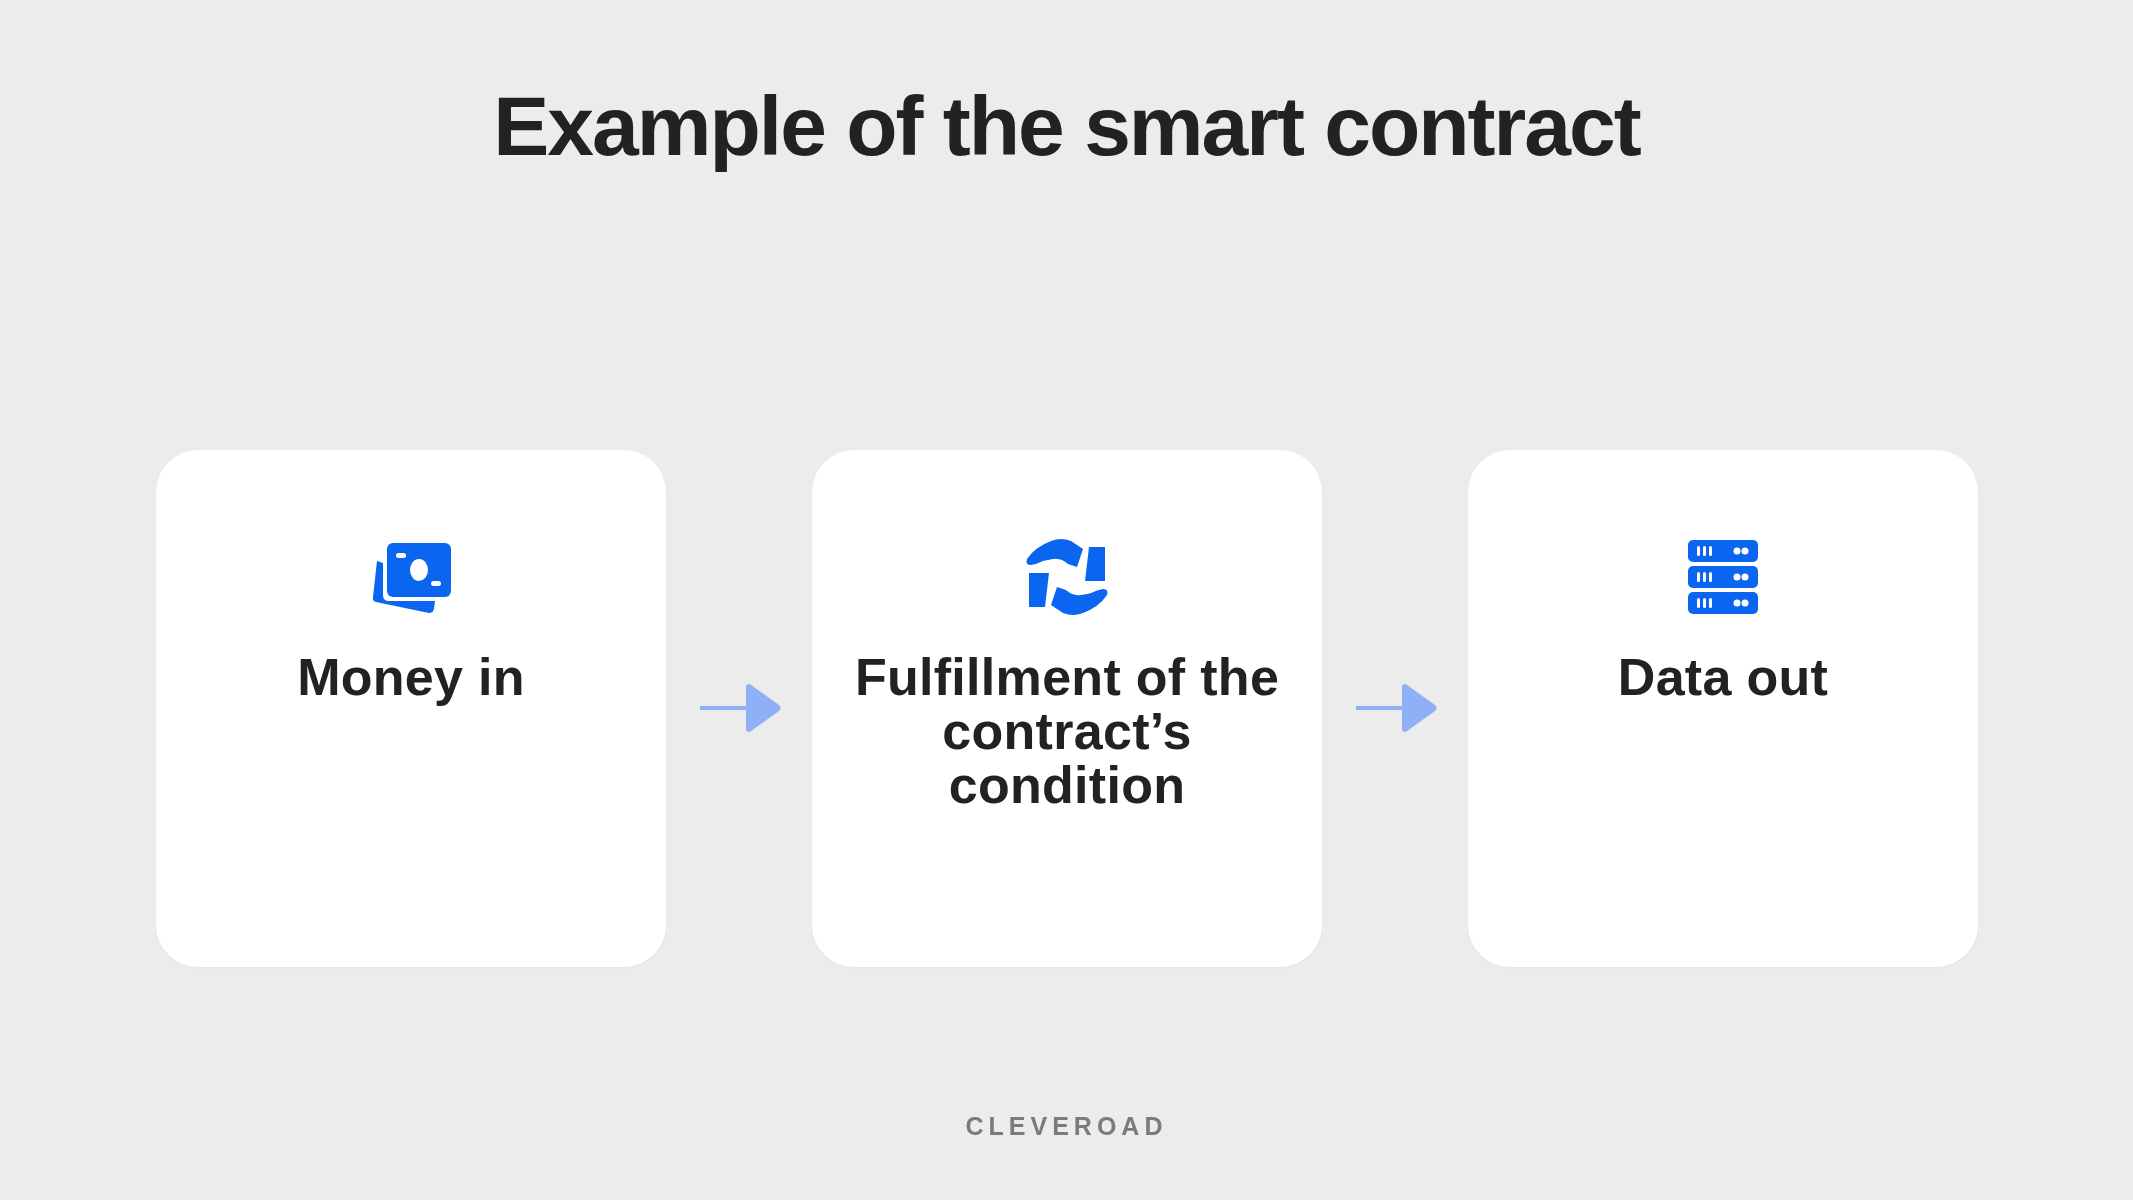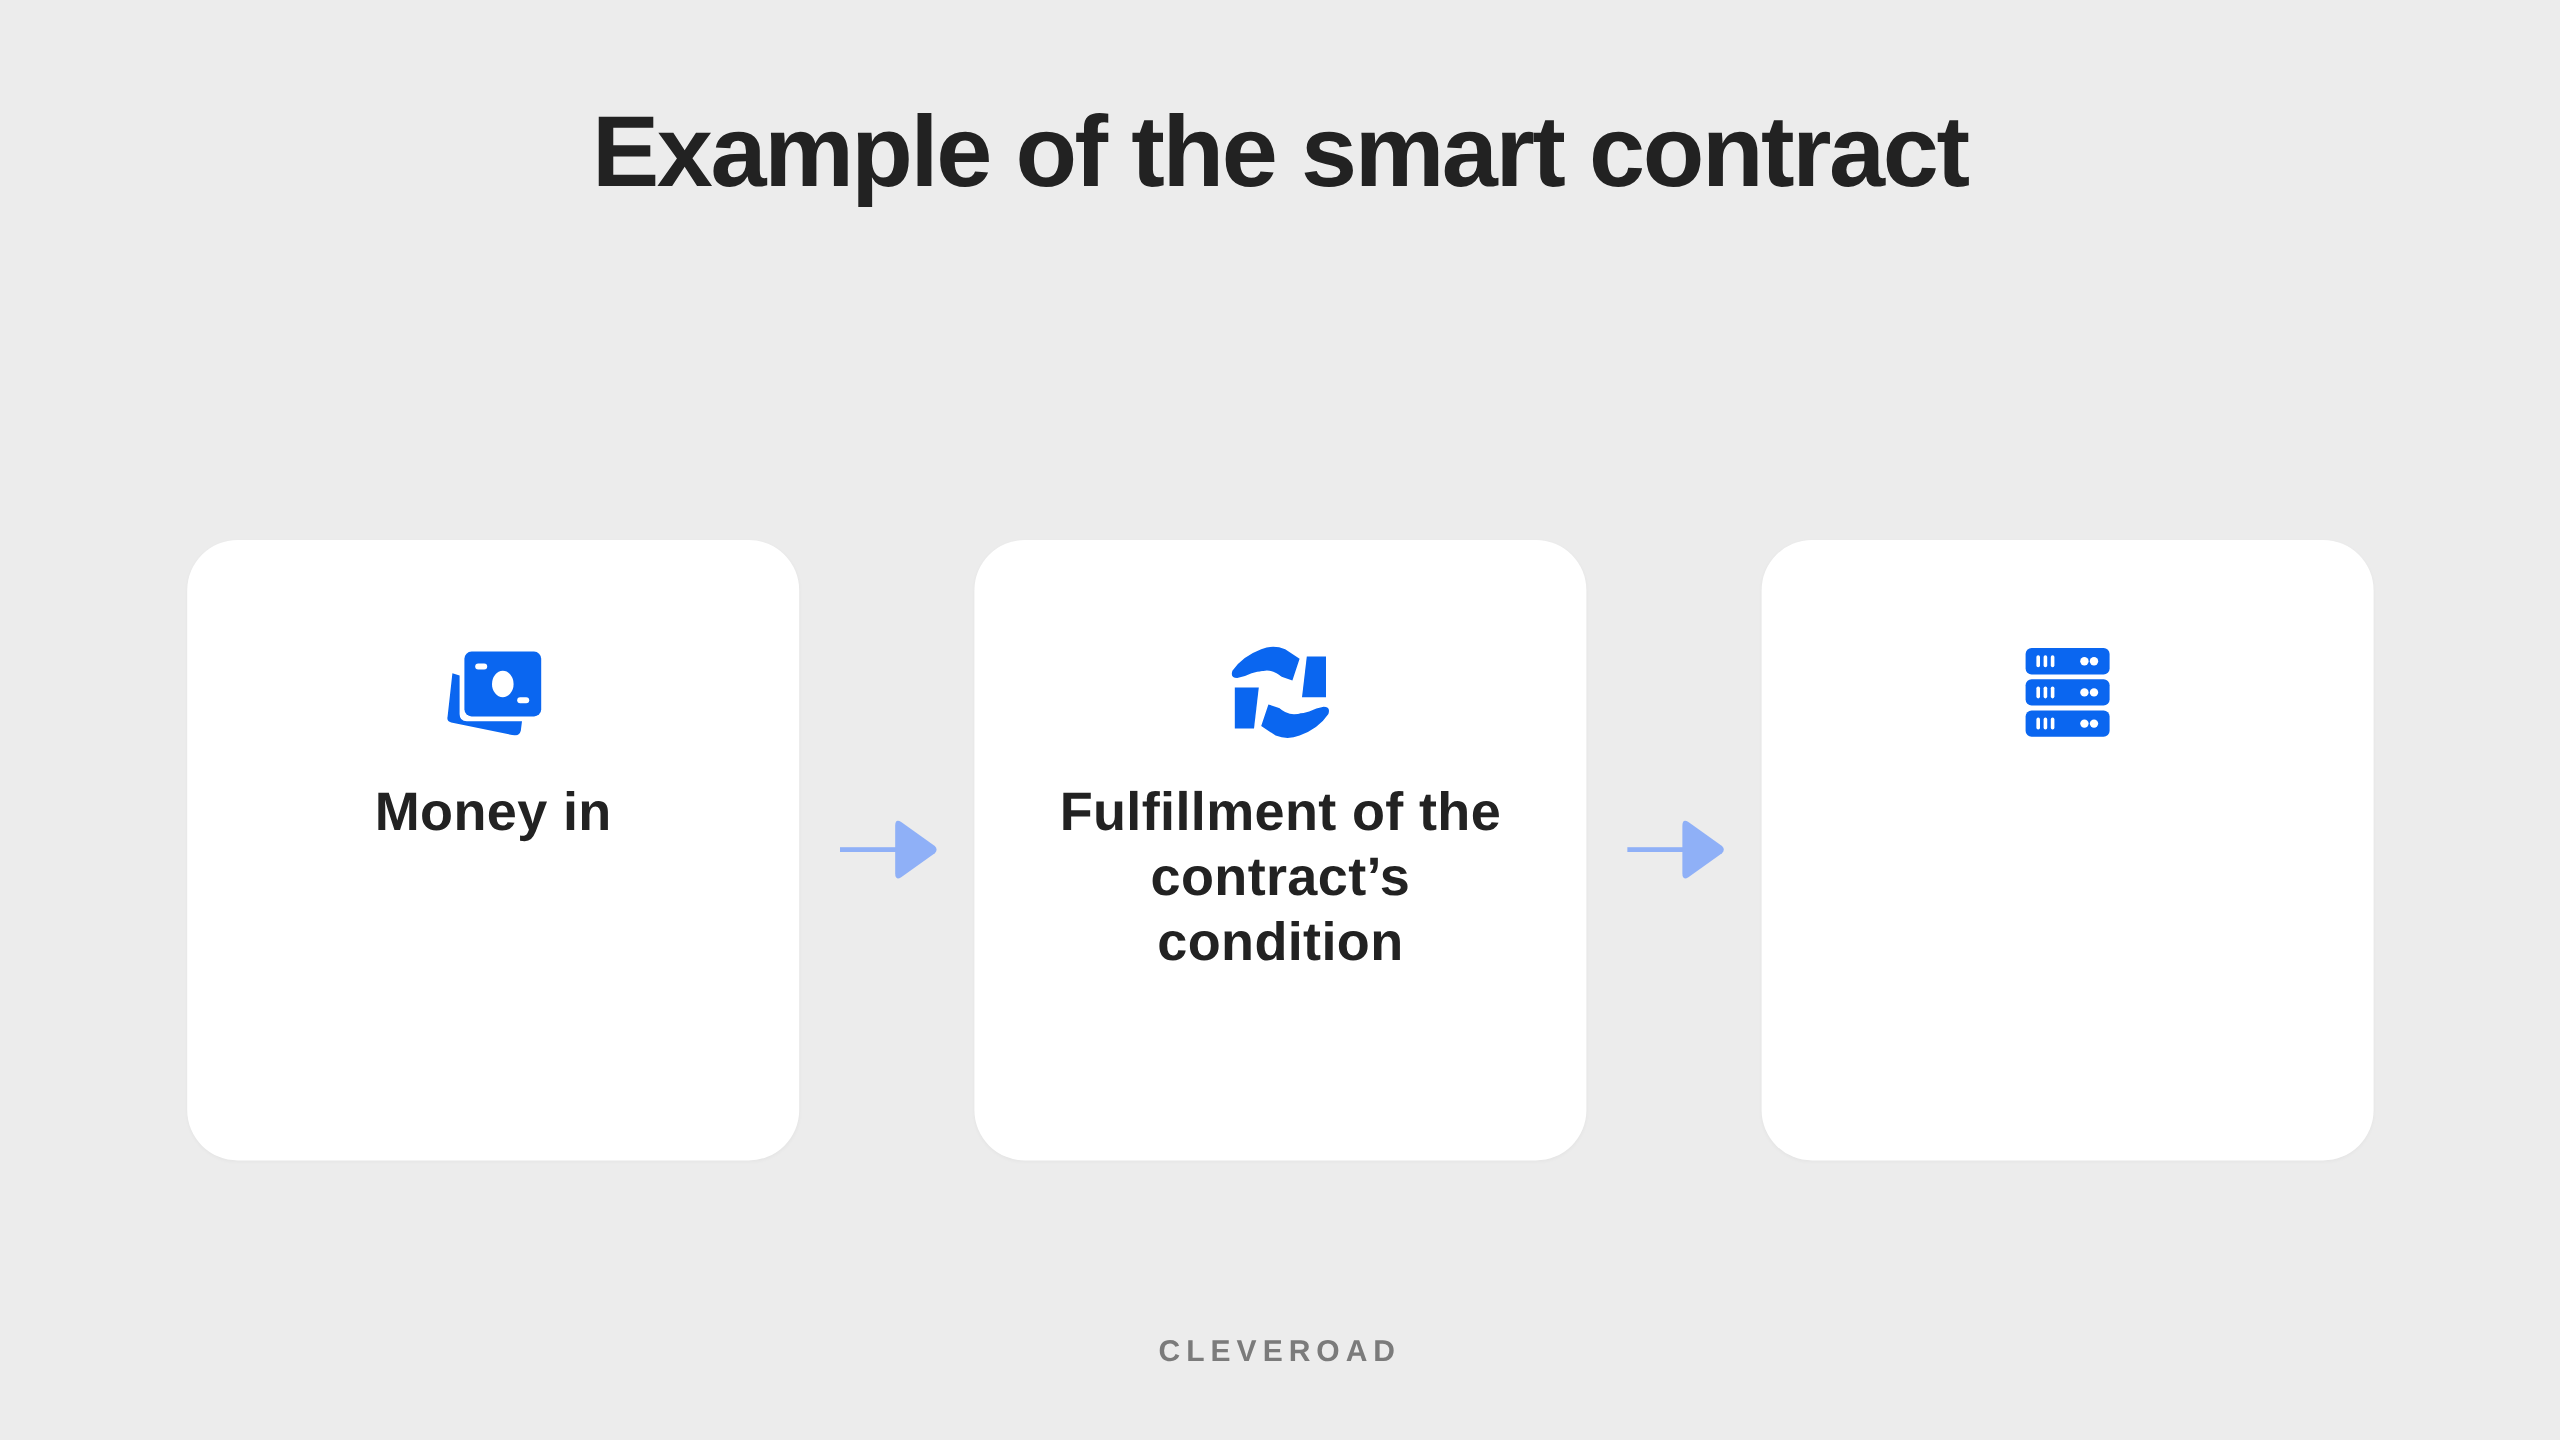--- a/index.html
+++ b/index.html
@@ -15,21 +15,21 @@
     position: absolute; top: 450px; width: 510px; height: 517px;
     background: #ffffff; border-radius: 42px;
     box-shadow: 0 1px 3px rgba(0,0,0,0.03);
   }
   .card .icon {
     position: absolute; left: 50%; top: 82px; transform: translateX(-50%);
     width: 90px; height: 90px; display: flex; align-items: center; justify-content: center;
   }
   .card .label {
     position: absolute; left: 0; right: 0; top: 200px; text-align: center;
-    font-size: 45px; font-weight: 700; line-height: 54px; color: #222222; letter-spacing: 0.3px;
+    font-size: 52px; font-weight: 700; line-height: 54px; color: #222222; letter-spacing: 0.3px;
   }
   .arrow { position: absolute; top: 680px; width: 84px; height: 56px; }
   .footer {
     position: absolute; left: 0; right: 0; top: 1112px; text-align: center;
     font-size: 25px; font-weight: 700; letter-spacing: 5px; color: #7b7b7b;
   }
 </style>
 </head>
 <body>
 
@@ -96,15 +96,16 @@
         <circle cx="50" cy="38" r="3.5"></circle>
           <circle cx="58" cy="38" r="3.5"></circle>
         <rect x="10" y="59" width="3" height="10" rx="1.5"></rect>
           <rect x="16" y="59" width="3" height="10" rx="1.5"></rect>
           <rect x="22" y="59" width="3" height="10" rx="1.5"></rect>
         <circle cx="50" cy="64" r="3.5"></circle>
           <circle cx="58" cy="64" r="3.5"></circle>
       </g>
     </svg>
   </div>
+  <div class="label">Data out</div>
 </div>
 
 <div class="footer">CLEVEROAD</div>
 
 </body></html>

